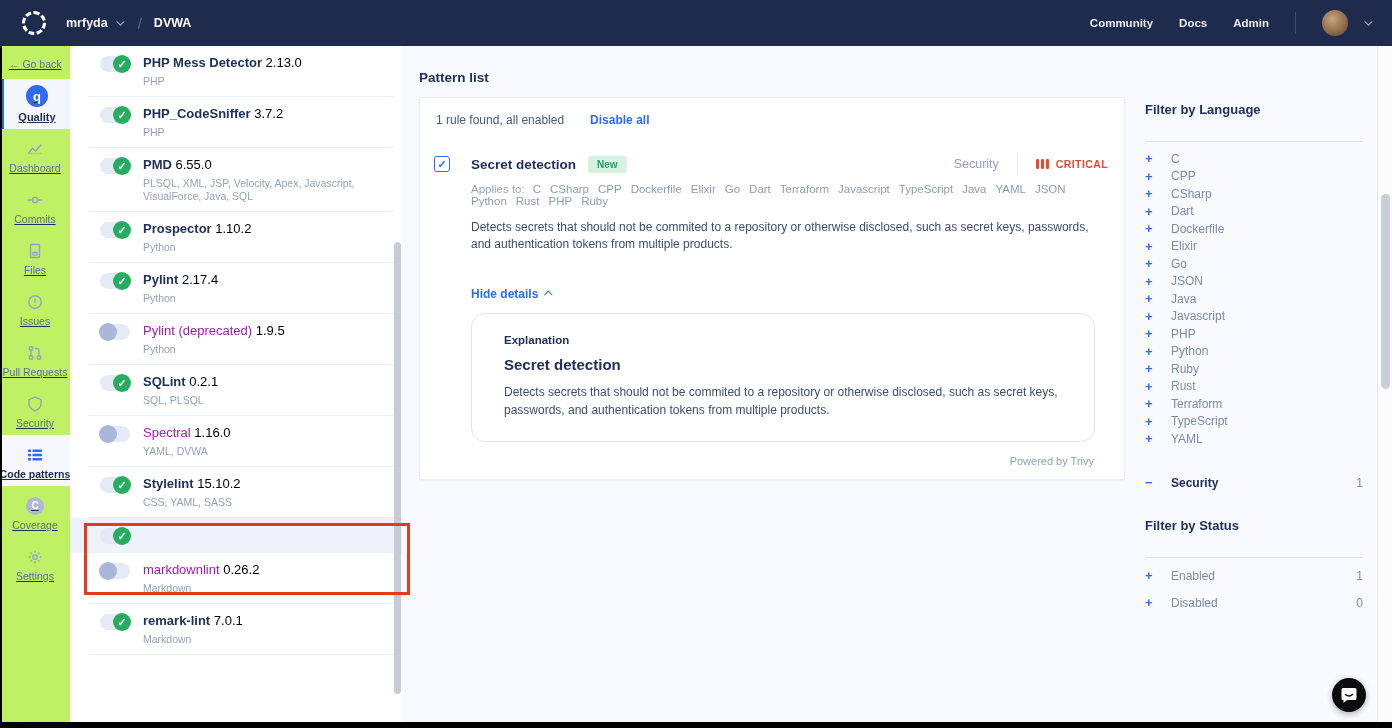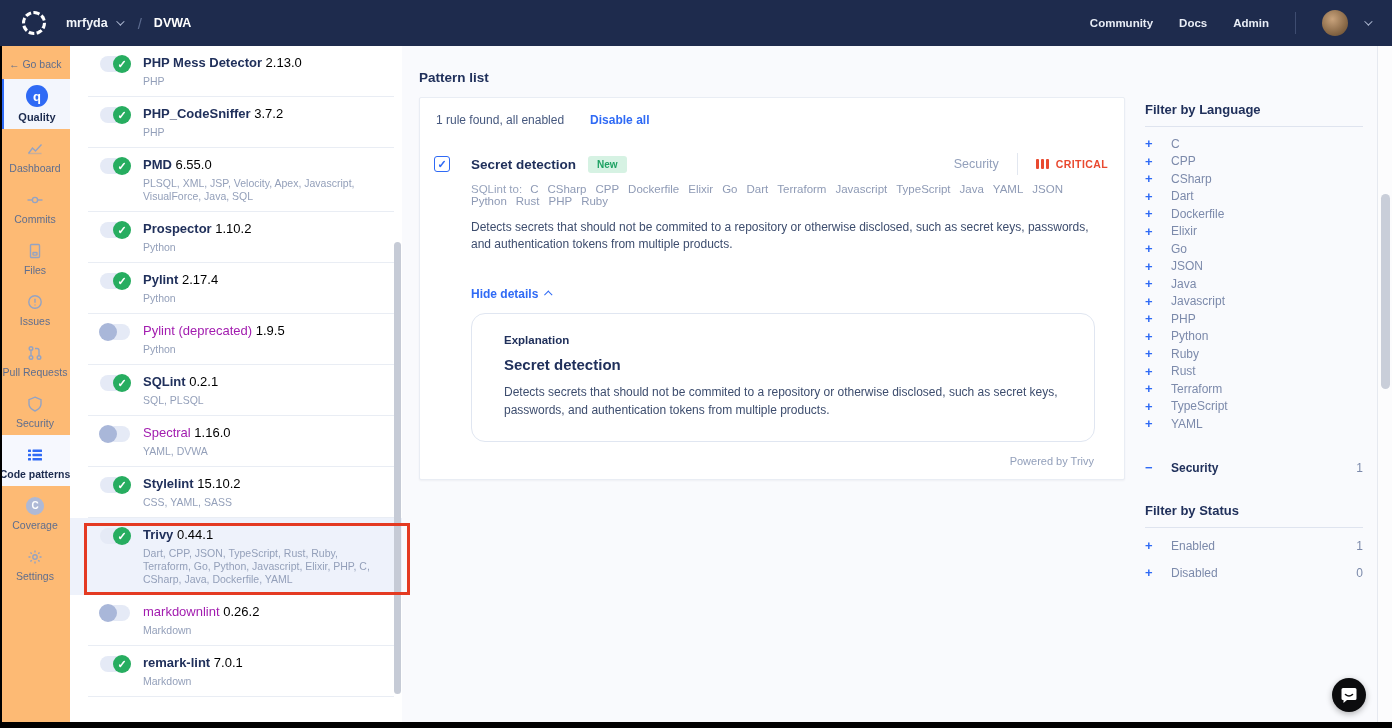--- a/index.html
+++ b/index.html
@@ -23,21 +23,21 @@
             background:radial-gradient(circle at 40% 35%, #c9a37c, #8a6a48 60%, #5d452c); }
 
   
   .edge-left { position:absolute; left:0; top:46px; width:2px; height:682px; background:#000; z-index:9; }
   .edge-bottom { position:absolute; left:0; bottom:0; width:1392px; height:6px; background:#000; z-index:12; }
 
   
   .frame { position:absolute; top:46px; left:0; width:1392px; height:676px; display:flex; }
 
   
-  .sidebar { width:70px; background:#fdba74; flex:none; position:relative; }
+  .sidebar { width:70px; background:#bef264; flex:none; position:relative;text-decoration:underline; }
   .go-back { font-size:10.5px; color:#5f6e8e; padding:12px 0 0 9px; cursor:pointer; }
   .product-item { margin-top:9px; height:50px; background:#f3f6fd; border-left:4px solid #2f6af5;
                   display:flex; flex-direction:column; align-items:center; justify-content:center; cursor:pointer; }
   .q-badge { width:22px; height:22px; border-radius:50%; background:#2f6af5; color:#fff; font-weight:700;
              font-size:13px; display:flex; align-items:center; justify-content:center; }
   .product-label { font-size:11px; font-weight:700; color:#1b2a4e; margin-top:4px; }
   .side-item { height:51px; display:flex; flex-direction:column; align-items:center; padding-top:11px; cursor:pointer; }
   .side-item .ic { height:17px; display:flex; align-items:center; }
   .side-label { font-size:10.5px; color:#5f6e8e; margin-top:5px; white-space:nowrap; }
   .side-item.active { background:#f6f8fe; }
@@ -97,21 +97,21 @@
              transform:rotate(45deg) translateY(1px); margin-left:8px; }
   .explain-box { margin:12px 13px 0 37px; border:1px solid #e0e6f1; border-radius:14px; padding:20px 24px 22px 32px; }
   .explain-label { font-size:11.5px; font-weight:700; color:#20305b; }
   .explain-title { font-size:15px; font-weight:700; color:#20305b; margin-top:10px; }
   .explain-desc { font-size:12px; line-height:1.5; color:#3d4d6e; margin-top:10px; }
   .powered-by { text-align:right; font-size:11px; color:#93a0bb; margin:13px 14px 0 0; }
 
   
   .filters { position:absolute; left:743px; top:56px; width:218px; }
   .filter-section + .filter-section { margin-top:26px; }
-  .filter-title { font-size:13px; font-weight:700; color:#20305b; padding-bottom:9px; border-bottom:1px solid #dfe4ef; }
+  .filter-title { font-size:13px; font-weight:700; color:#20305b; padding-bottom:24px; border-bottom:1px solid #dfe4ef; }
   .filter-list { margin-top:8px; }
   .filter-row { display:flex; align-items:center; height:17.5px; font-size:12px; color:#7c8aab; cursor:pointer; }
   .filter-op { width:26px; color:#2f6af5; font-weight:700; font-size:13px; }
   .filter-label { color:#7c8aab; }
   .filter-label.bold { color:#20305b; font-weight:700; }
   .filter-count { margin-left:auto; color:#7c8aab; }
   .filter-section.cat .filter-row, .filter-section.stat .filter-row { height:18px; margin-top:9px; }
 
   
   .vscroll { position:absolute; right:0; top:46px; width:15px; height:676px; background:#fcfcfd;
@@ -382,27 +382,20 @@
           <div class="tool-langs">CSS, YAML, SASS</div>
         </div>
       </div>
 
       <div class="tool selected">
         <div class="toggle on">
           <div class="knob">
             <span class="tick">✓</span>
           </div>
         </div>
-        <div class="tool-text">
-          <div class="tool-title">
-            <span class="tool-name bold">Trivy</span>
-            <span class="tool-version">0.44.1</span>
-          </div>
-          <div class="tool-langs">Dart, CPP, JSON, TypeScript, Rust, Ruby, Terraform, Go, Python, Javascript, Elixir, PHP, C, CSharp, Java, Dockerfile, YAML</div>
-        </div>
       </div>
 
       <div class="tool">
         <div class="toggle">
           <div class="knob">
             
           </div>
         </div>
         <div class="tool-text">
           <div class="tool-title">
@@ -453,21 +446,21 @@
             <span class="critical-bars">
                 <i></i>
                 <i></i>
                 <i></i>
               </span>
             <span class="severity">CRITICAL</span>
           </div>
         </div>
 
         <div class="applies-row">
-          <span class="applies-label">SQLint to:</span>
+          <span class="applies-label">Applies to:</span>
           <span class="applies-chip">C</span>
             <span class="applies-chip">CSharp</span>
             <span class="applies-chip">CPP</span>
             <span class="applies-chip">Dockerfile</span>
             <span class="applies-chip">Elixir</span>
             <span class="applies-chip">Go</span>
             <span class="applies-chip">Dart</span>
             <span class="applies-chip">Terraform</span>
             <span class="applies-chip">Javascript</span>
             <span class="applies-chip">TypeScript</span>

